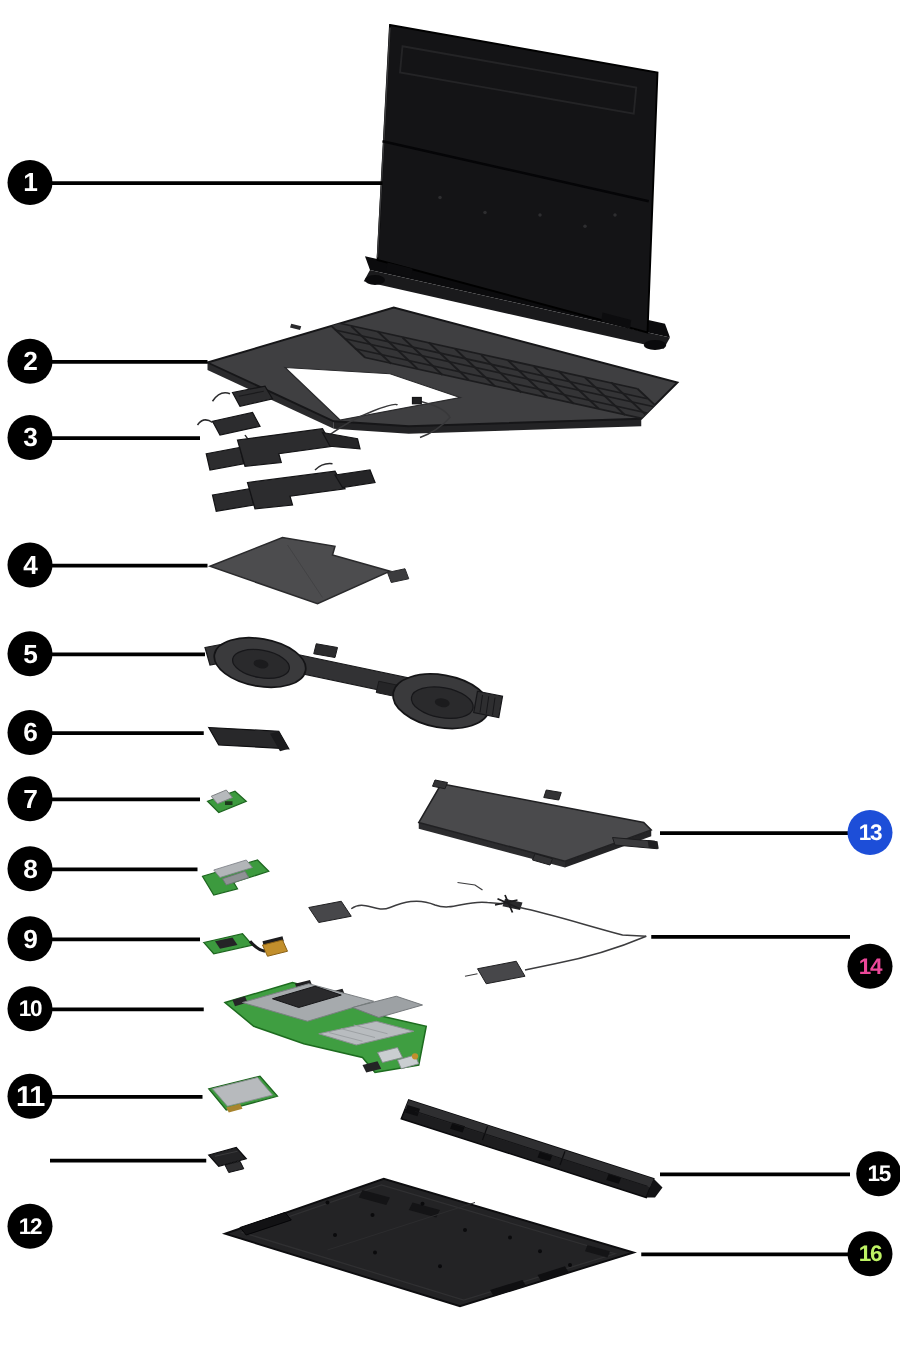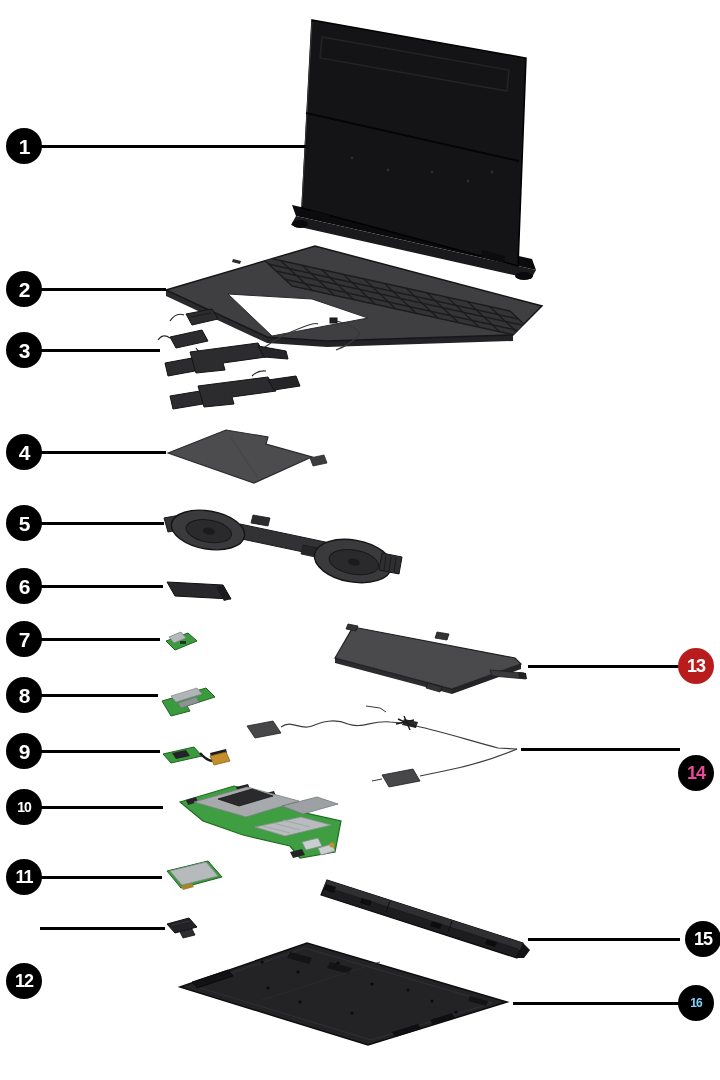--- a/index.html
+++ b/index.html
@@ -253,28 +253,28 @@
       <div class="callout" style="left: 6px; top: 505px; background: rgb(0, 0, 0); color: rgb(255, 255, 255); font-size: 21px;">5</div>
       <div class="leader" style="left: 40px; top: 584.5px; width: 123px; background: rgb(0, 0, 0);"></div>
       <div class="callout" style="left: 6px; top: 568px; background: rgb(0, 0, 0); color: rgb(255, 255, 255); font-size: 21px;">6</div>
       <div class="leader" style="left: 40px; top: 637.5px; width: 120px; background: rgb(0, 0, 0);"></div>
       <div class="callout" style="left: 6px; top: 621px; background: rgb(0, 0, 0); color: rgb(255, 255, 255); font-size: 21px;">7</div>
       <div class="leader" style="left: 40px; top: 693.5px; width: 118px; background: rgb(0, 0, 0);"></div>
       <div class="callout" style="left: 6px; top: 677px; background: rgb(0, 0, 0); color: rgb(255, 255, 255); font-size: 21px;">8</div>
       <div class="leader" style="left: 40px; top: 749.5px; width: 120px; background: rgb(0, 0, 0);"></div>
       <div class="callout" style="left: 6px; top: 733px; background: rgb(0, 0, 0); color: rgb(255, 255, 255); font-size: 21px;">9</div>
       <div class="leader" style="left: 40px; top: 805.5px; width: 123px; background: rgb(0, 0, 0);"></div>
-      <div class="callout" style="left: 6px; top: 789px; background: rgb(0, 0, 0); color: rgb(255, 255, 255); font-size: 14px;">10</div>
+      <div class="callout" style="left: 6px; top: 789px; background: rgb(0, 0, 0); color: rgb(255, 255, 255); font-size: 18px;">10</div>
       <div class="leader" style="left: 40px; top: 875.5px; width: 122px; background: rgb(0, 0, 0);"></div>
-      <div class="callout" style="left: 6px; top: 859px; background: rgb(0, 0, 0); color: rgb(255, 255, 255); font-size: 18px;">11</div>
+      <div class="callout" style="left: 6px; top: 859px; background: rgb(0, 0, 0); color: rgb(255, 255, 255); font-size: 23px;">11</div>
       <div class="leader" style="left: 40px; top: 926.5px; width: 125px; background: rgb(0, 0, 0);"></div>
       <div class="callout" style="left: 6px; top: 963px; background: rgb(0, 0, 0); color: rgb(255, 255, 255); font-size: 18px;">12</div>
       <div class="leader" style="left: 528px; top: 664.5px; width: 152px; background: rgb(0, 0, 0);"></div>
-      <div class="callout" style="left: 678px; top: 648px; background: #b91c1c; color: rgb(255, 255, 255); font-size: 18px;">13</div>
+      <div class="callout" style="left: 678px; top: 648px; background: #1d4ed8; color: rgb(255, 255, 255); font-size: 18px;">13</div>
       <div class="leader" style="left: 521px; top: 747.5px; width: 159px; background: rgb(0, 0, 0);"></div>
       <div class="callout" style="left: 678px; top: 755px; background: rgb(0, 0, 0); color: #ec4899; font-size: 18px;">14</div>
       <div class="leader" style="left: 528px; top: 937.5px; width: 152px; background: rgb(0, 0, 0);"></div>
       <div class="callout" style="left: 685px; top: 921px; background: rgb(0, 0, 0); color: rgb(255, 255, 255); font-size: 18px;">15</div>
       <div class="leader" style="left: 513px; top: 1001.5px; width: 167px; background: rgb(0, 0, 0);"></div>
-      <div class="callout" style="left: 678px; top: 985px; background: rgb(0, 0, 0); color: #7dd3fc; font-size: 12px;">16</div>
+      <div class="callout" style="left: 678px; top: 985px; background: rgb(0, 0, 0); color: #bef264; font-size: 18px;">16</div>
     </div>
 
 </div>
 
 </body></html>

